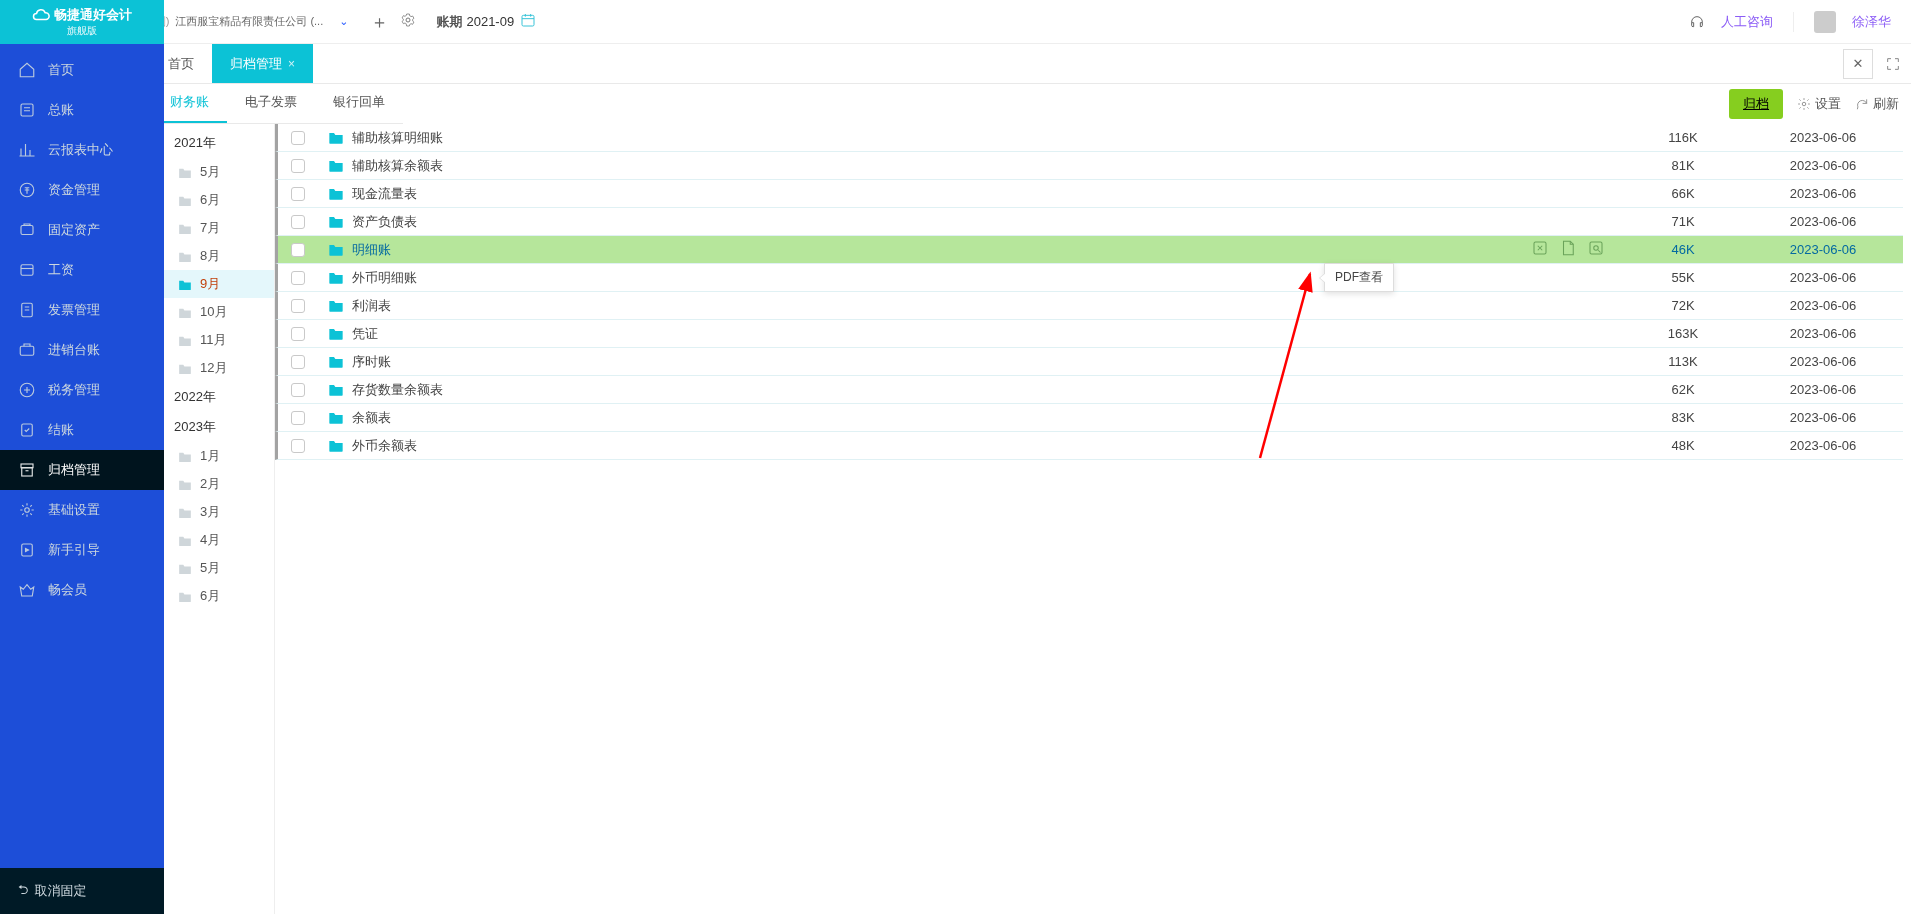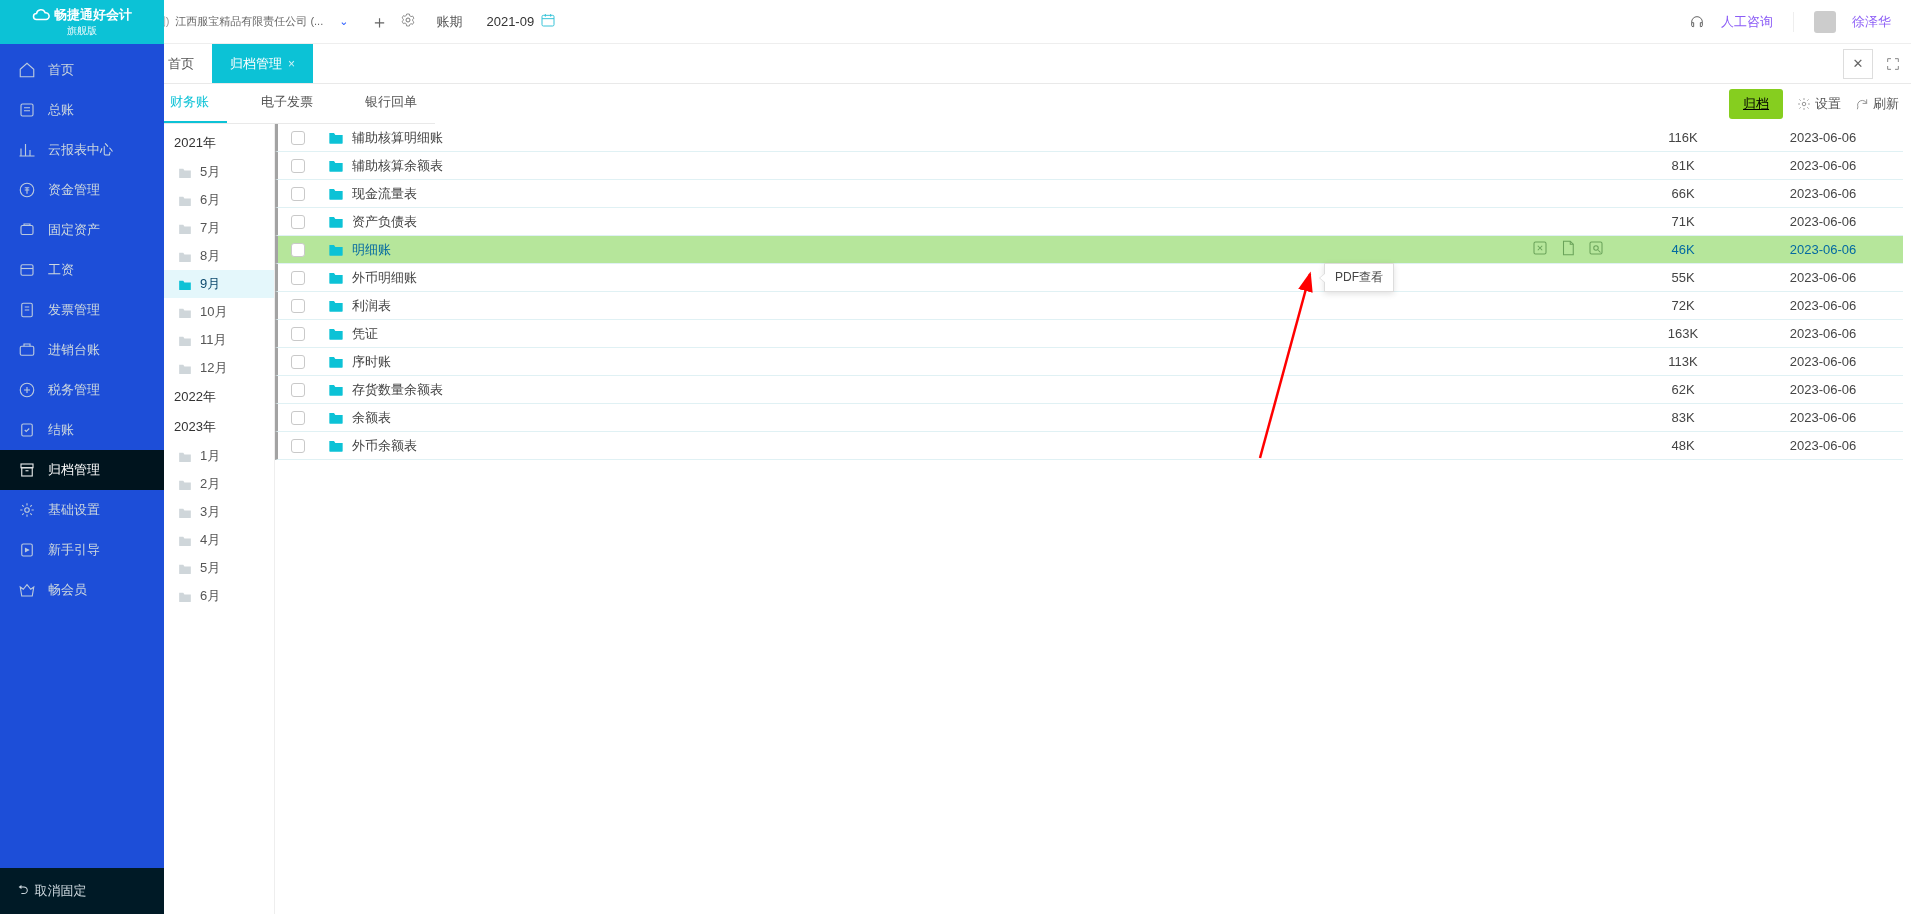--- a/index.html
+++ b/index.html
@@ -5,21 +5,21 @@
   * { box-sizing: border-box; margin: 0; padding: 0; }
   body { font-family: -apple-system, "Microsoft YaHei", Arial, sans-serif; font-size: 13px; color: #333; background: #fff; overflow: hidden; }
   .root { display: flex; flex-direction: column; width: 100vw; height: 100vh; }
 
   
   .topbar { height: 44px; background: #fff; color: #333; display: flex; align-items: center; padding-left: 140px; position: absolute; top: 0; left: 0; right: 0; z-index: 2; border-bottom: 1px solid #eee; }
   .topbar .company { color: #666; font-size: 11px; display: flex; align-items: center; gap: 6px; }
   .topbar .caret-down { color: #2a5cff; margin: 0 10px; }
   .topbar .plus { color: #666; font-size: 18px; margin: 0 12px; cursor: pointer; }
   .topbar .gear { color: #666; margin-right: 20px; cursor: pointer; }
-  .topbar .period-label { color: #555; margin-right: 24px; }
+  .topbar .period-label { color: #555; margin-right: 4px; font-weight: bold; }
   .topbar .period-val { color: #333; }
   .topbar .cal { color: #38c3d8; margin-left: 6px; }
   .topbar .right { margin-left: auto; display: flex; align-items: center; gap: 20px; padding-right: 20px; }
   .topbar .right .lnk { color: #8b5cf6; display: flex; align-items: center; gap: 16px; font-size: 13px; }
   .topbar .avatar { width: 22px; height: 22px; background: #ccc; border-radius: 3px; display: inline-block; }
   .topbar .sep { width: 1px; height: 20px; background: #eee; }
 
   
   .sidebar { width: 164px; background: #1d4ed8; color: #d6dde1; display: flex; flex-direction: column; position: absolute; top: 0; left: 0; bottom: 0; z-index: 5; }
   .logo { height: 44px; background: #0cc2d6; color: #fff; display: flex; flex-direction: column; align-items: center; justify-content: center; font-size: 13px; font-weight: bold; }
@@ -40,35 +40,35 @@
   .tabs .tab.active { background: #0cc2d6; color: #fff; }
   .tabs .close { font-size: 12px; opacity: 0.8; }
   .tabs .spacer { flex: 1 1 auto; }
   .tabs .tabs-right { display: flex; align-items: center; gap: 8px; padding-right: 6px; }
   .tabs .close-big { width: 30px; height: 30px; border: 1px solid #ddd; display: flex; align-items: center; justify-content: center; color: #666; cursor: pointer; }
   .tabs .fs { width: 24px; height: 24px; display: flex; align-items: center; justify-content: center; color: #888; cursor: pointer; }
 
   
   .content { flex: 1 1 auto; display: flex; flex-direction: column; }
   .subtabs-row { display: flex; align-items: center; padding: 0 12px 0 12px; height: 40px; }
-  .subtabs { display: flex; gap: 16px; align-items: flex-end; border-bottom: 1px solid #e9e9e9; height: 40px; }
+  .subtabs { display: flex; gap: 0; align-items: flex-end; border-bottom: 1px solid #e9e9e9; height: 40px; }
   .subtabs .st { padding: 10px 18px; color: #555; cursor: pointer; border-bottom: 2px solid transparent; }
   .subtabs .st.active { color: #0cc2d6; border-bottom-color: #0cc2d6; }
   .actions { margin-left: auto; display: flex; align-items: center; gap: 14px; }
   .btn-primary { background: #86ce1f; color: #000000; border: none; padding: 6px 14px; border-radius: 3px; cursor: pointer; font-size: 13px; text-decoration: underline; }
   .link { color: #555; cursor: pointer; display: flex; align-items: center; gap: 4px; }
 
   .body { flex: 1 1 auto; display: flex; }
 
   
   .treepanel { width: 135px; border-right: 1px solid #eee; padding-top: 4px; }
   .treepanel .year { padding: 6px 14px; display: flex; align-items: center; gap: 8px; color: #333; cursor: pointer; }
   .treepanel .year .tri { font-size: 10px; color: #555; width: 12px; display: inline-block; }
   .treepanel .month { padding: 5px 0 5px 38px; display: flex; align-items: center; gap: 8px; color: #555; cursor: pointer; font-size: 13px; }
-  .treepanel .month.active { background: #e4f7fb; color: #0c4a6e; }
+  .treepanel .month.active { background: #e4f7fb; color: #c2410c; }
   .treepanel .folder { width: 14px; height: 11px; display: inline-block; }
   .treepanel .folder svg { fill: #cfd6da; }
   .treepanel .month.active .folder svg { fill: #0cc2d6; }
 
   
   .tablewrap { flex: 1 1 auto; padding-right: 8px; }
   .th { background: #3fcbdd; color: #fff; display: grid; grid-template-columns: 40px 1fr 120px 160px; align-items: center; height: 34px; }
   .th .hcell { padding: 0 10px; font-size: 13px; }
   .th .hcell.center { text-align: center; }
   .th input[type=checkbox] { transform: scale(1.05); }

